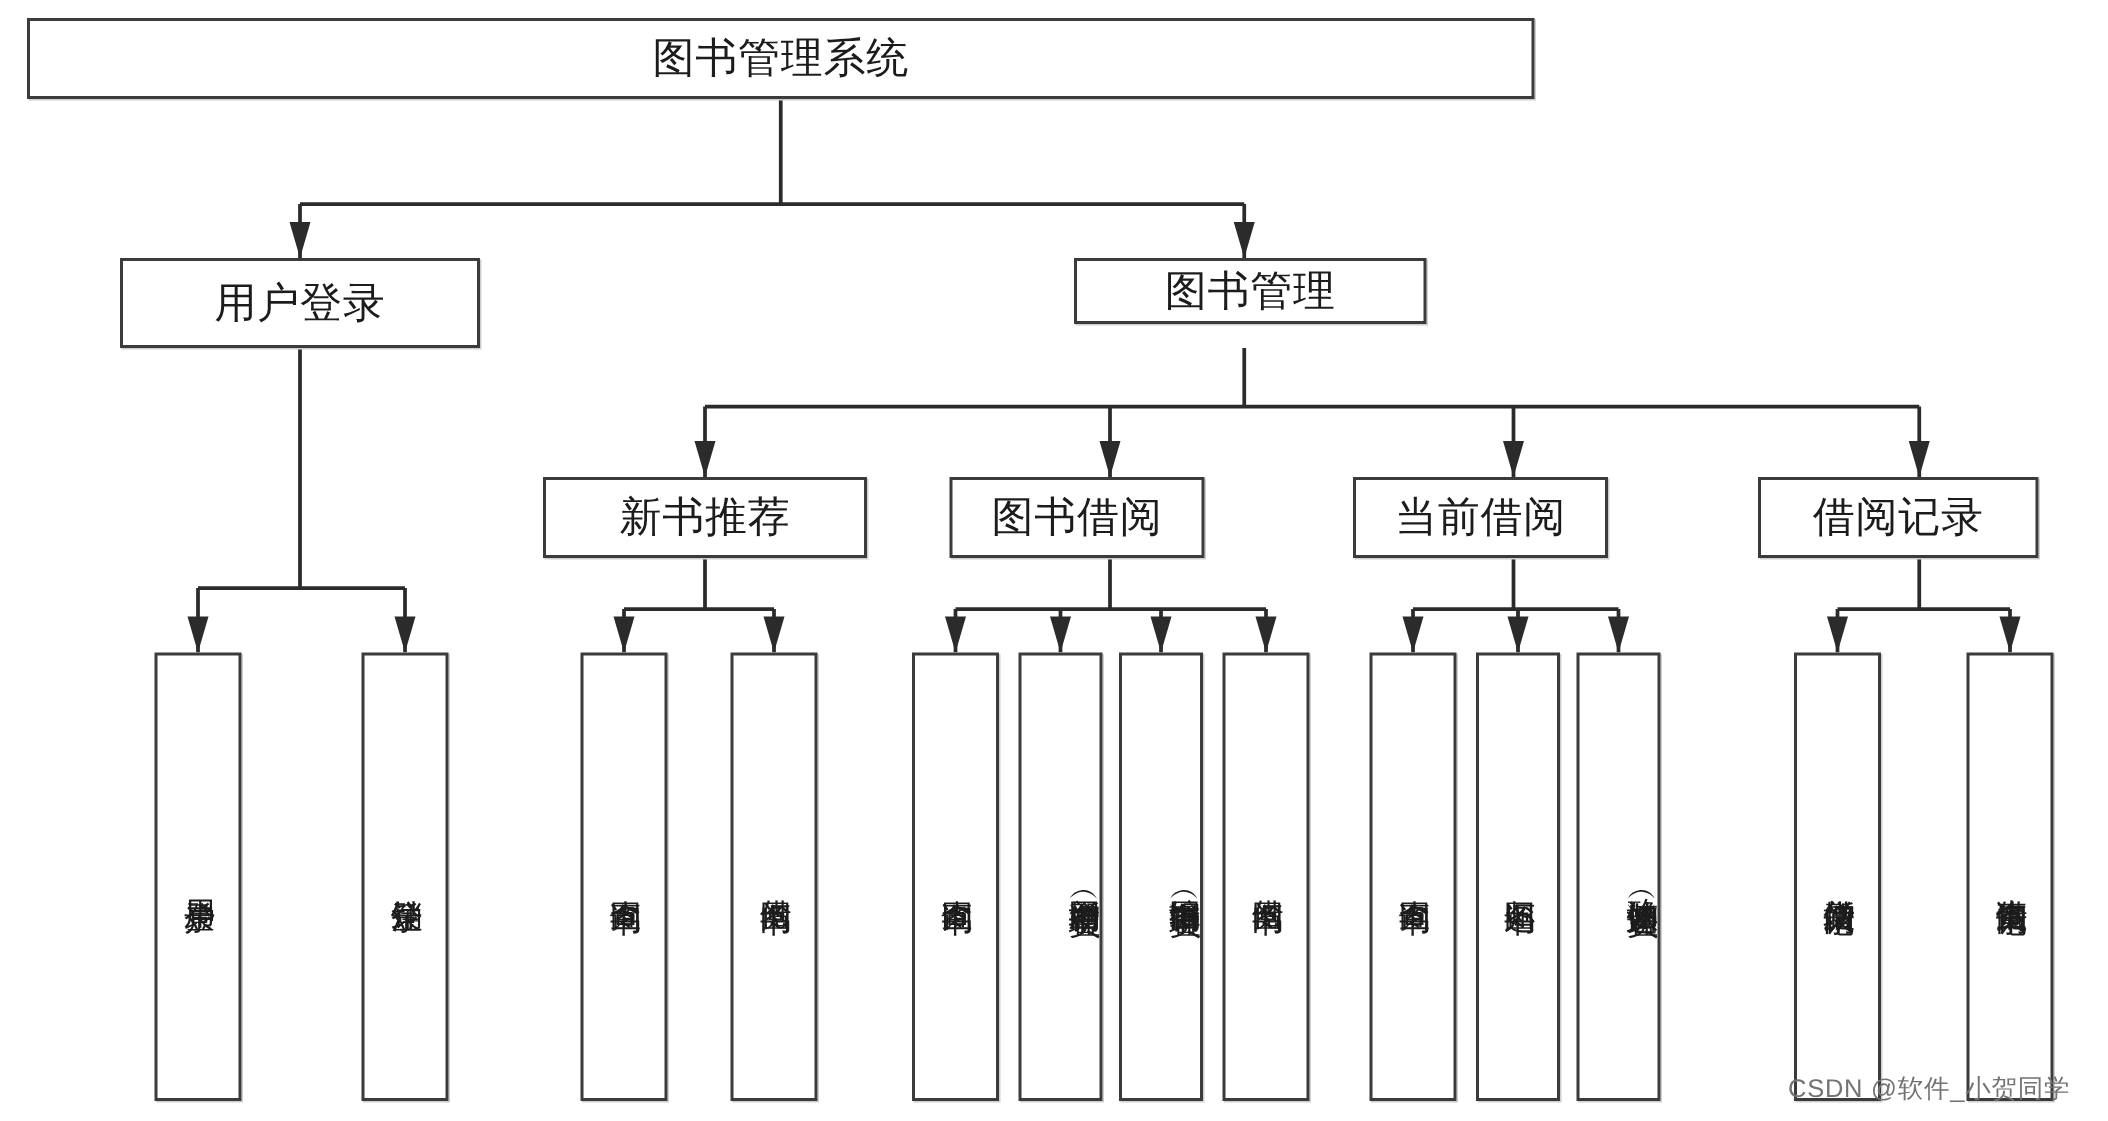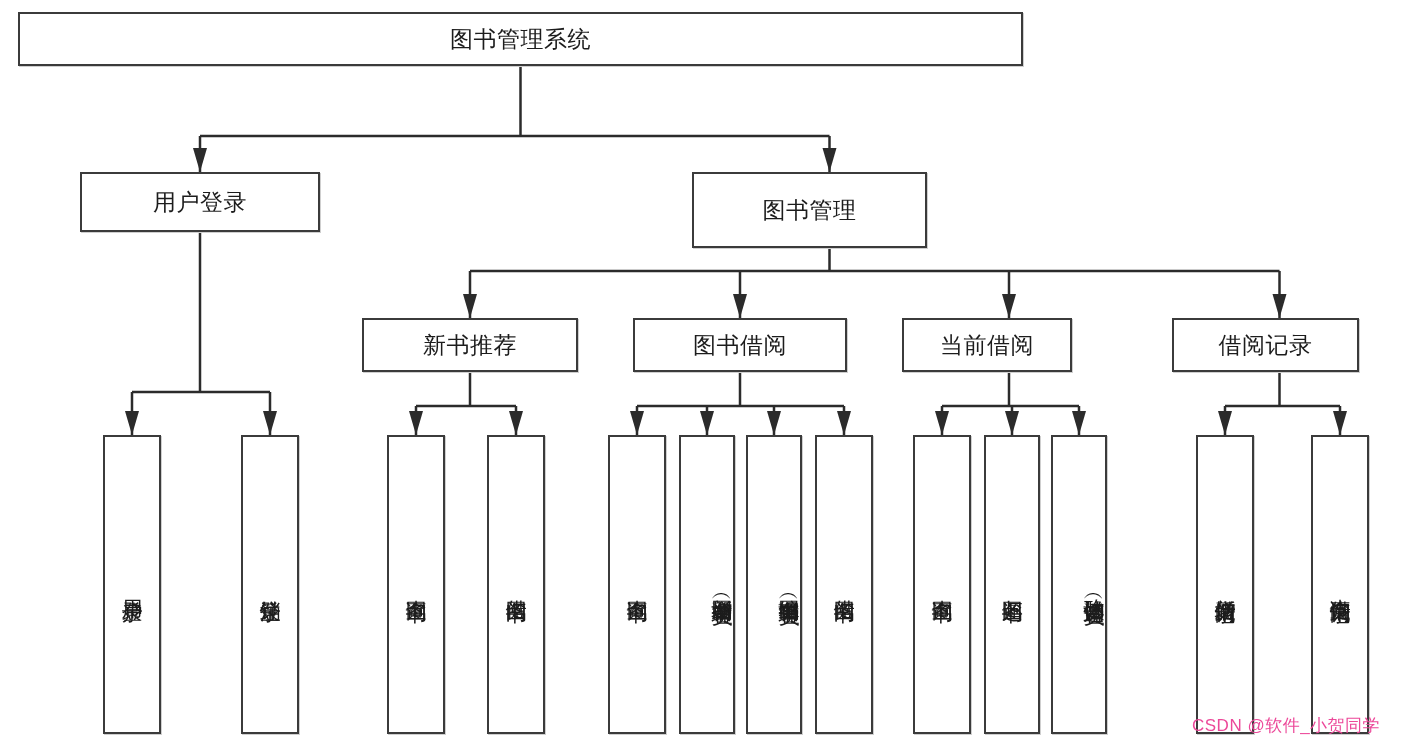--- a/index.html
+++ b/index.html
@@ -28,21 +28,21 @@
     border: 2px solid #3b3b3b;
     box-shadow: 1px 1px 0 0 #cfcfcf;
   }
   .node-label-h {
     position: absolute;
     left: 0; right: 0; top: 0; bottom: 0;
     display: flex;
     align-items: center;
     justify-content: center;
     color: #1c1c1c;
-    font-size: 23px;
+    font-size: 28px;
     letter-spacing: 0.5px;
     white-space: nowrap;
   }
   .node-label-v {
     position: absolute;
     left: 0; right: 0; top: 0; bottom: 0;
     display: flex;
     align-items: center;
     justify-content: center;
     color: #1c1c1c;
@@ -63,21 +63,21 @@
     top: 0;
     width: 1405px;
     height: 747px;
     pointer-events: none;
   }
   #watermark {
     position: absolute;
     left: 1192px;
     top: 714px;
     font-size: 17px;
-    color: #ec4899;
+    color: #737373;
     white-space: nowrap;
     letter-spacing: 0.5px;
   }
 </style>
 </head>
 <body>
 
 <div id="diagram-root">
   <svg id="connector-layer" width="1405" height="747" viewBox="0 0 1405 747">
       <line x1="520.5" y1="66" x2="520.5" y2="136" stroke="#2b2b2b" stroke-width="2.5"></line>
@@ -133,27 +133,27 @@
       <line x1="1340" y1="406" x2="1340" y2="435" stroke="#2b2b2b" stroke-width="2.5"></line>
       <polygon points="1333,411 1347,411 1340,435" fill="#2b2b2b"></polygon>
     </svg>
   <div id="node-layer">
       <div class="node-box" style="left: 18px; top: 12px; width: 1005px; height: 54px;">
         <div class="node-label-h">图书管理系统</div>
       </div>
       <div class="node-box" style="left: 80px; top: 172px; width: 240px; height: 60px;">
         <div class="node-label-h">用户登录</div>
       </div>
-      <div class="node-box" style="left: 692px; top: 172px; width: 235px; height: 76px; text-align: center;">
+      <div class="node-box" style="left: 716px; top: 172px; width: 235px; height: 44px; text-align: center;">
         <div class="node-label-h">图书管理</div>
       </div>
       <div class="node-box" style="left: 362px; top: 318px; width: 216px; height: 54px; font-family: Liberation Mono, monospace;">
         <div class="node-label-h">新书推荐</div>
       </div>
-      <div class="node-box" style="left: 633px; top: 318px; width: 214px; height: 54px;">
+      <div class="node-box" style="left: 633px; top: 318px; width: 170px; height: 54px;">
         <div class="node-label-h">图书借阅</div>
       </div>
       <div class="node-box" style="left: 902px; top: 318px; width: 170px; height: 54px;">
         <div class="node-label-h">当前借阅</div>
       </div>
       <div class="node-box" style="left: 1172px; top: 318px; width: 187px; height: 54px;">
         <div class="node-label-h">借阅记录</div>
       </div>
       <div class="node-box" style="left: 103px; top: 435px; width: 58px; height: 299px;">
         <div class="node-label-v">用户登录</div>

